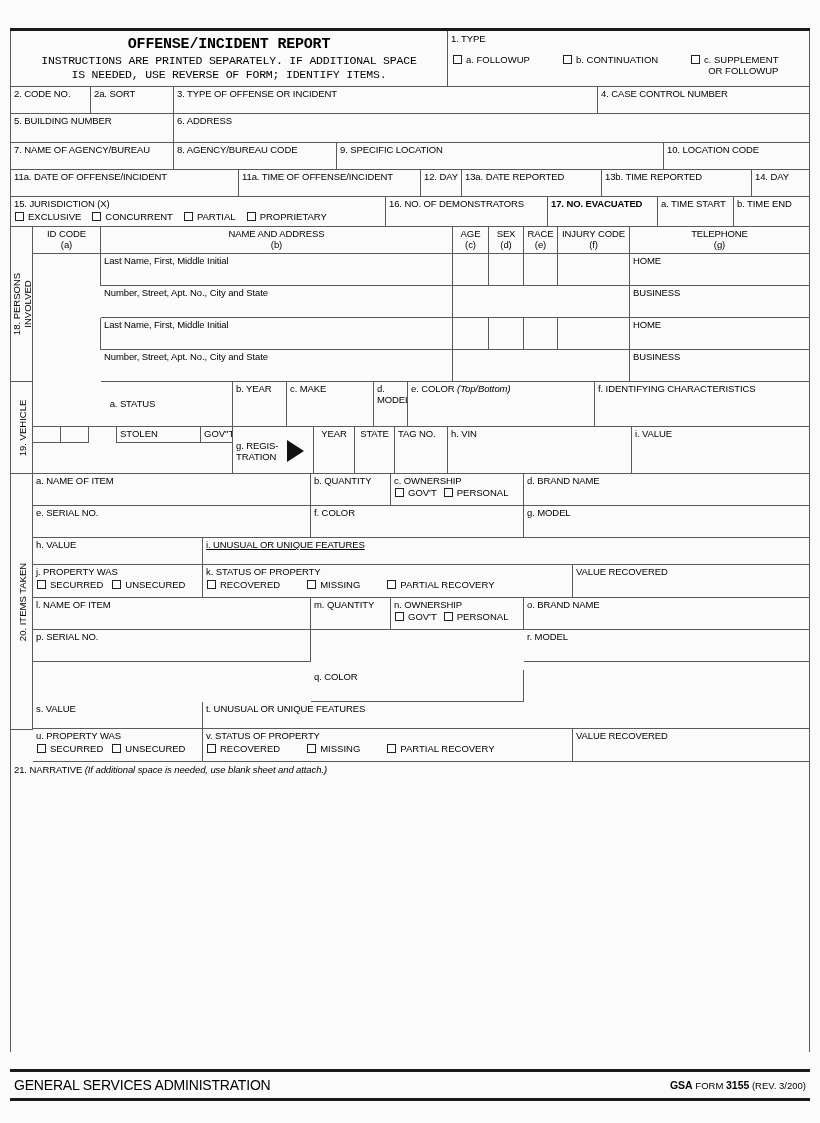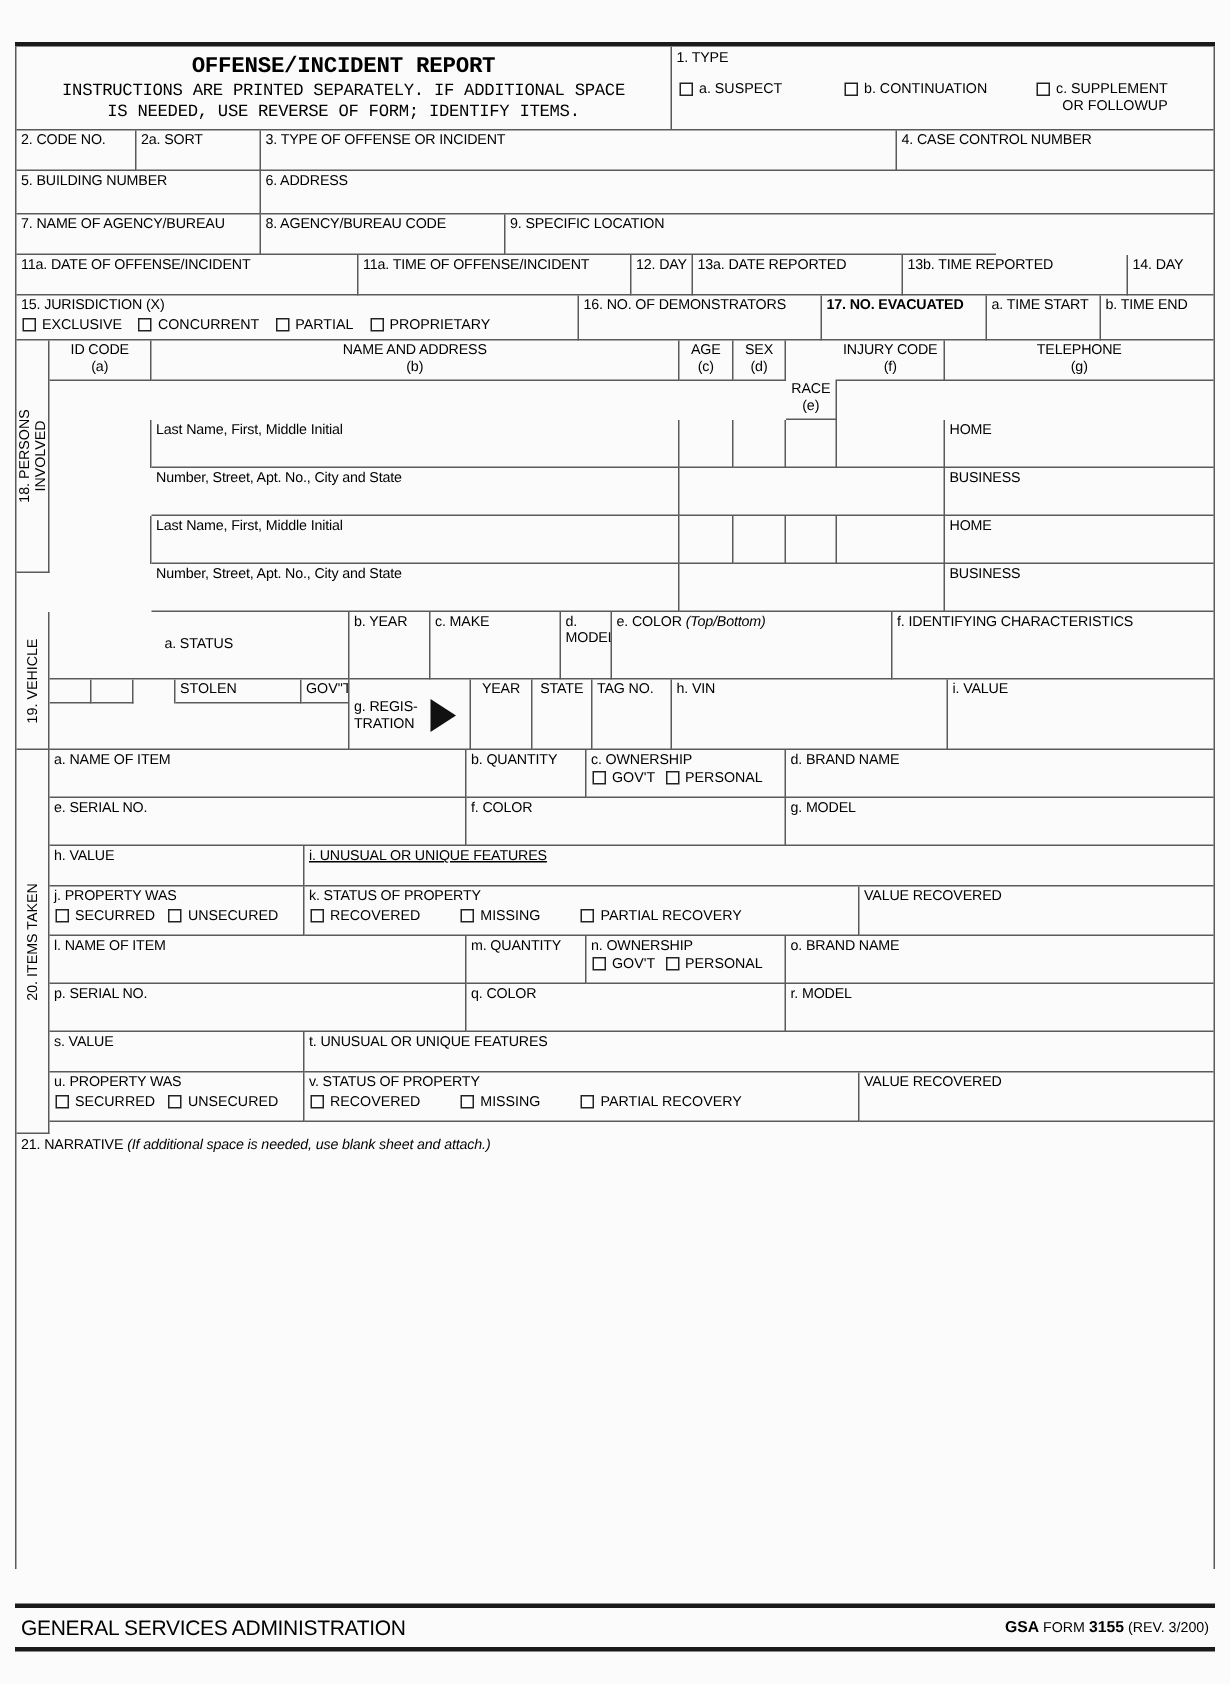--- a/index.html
+++ b/index.html
@@ -166,21 +166,21 @@
       <div class="title-left">
         <div class="title-main">OFFENSE/INCIDENT REPORT</div>
         <div class="title-sub">INSTRUCTIONS ARE PRINTED SEPARATELY. IF ADDITIONAL SPACE</div>
         <div class="title-sub">IS NEEDED, USE REVERSE OF FORM; IDENTIFY ITEMS.</div>
       </div>
       <div class="title-right">
         <span class="lbl">1. TYPE</span>
         <div class="type-opts">
           <div class="type-opt o1">
             <span class="chk"></span>
-            <span class="ckl">a. SUSPECT</span>
+            <span class="ckl">a. FOLLOWUP</span>
           </div>
           <div class="type-opt o2">
             <span class="chk"></span>
             <span class="ckl">b. CONTINUATION</span>
           </div>
           <div class="type-opt o3">
             <span class="chk"></span>
             <span class="ckl">
               <span>c. SUPPLEMENT</span>
               <span class="second">OR FOLLOWUP</span>
@@ -217,20 +217,23 @@
     <div class="row">
       <div class="cell" style="width:163px;height:27px;">
         <span class="lbl">7. NAME OF AGENCY/BUREAU</span>
       </div>
       <div class="cell" style="width:163px;height:27px;">
         <span class="lbl">8. AGENCY/BUREAU CODE</span>
       </div>
       <div class="cell" style="width:327px;height:27px;">
         <span class="lbl">9. SPECIFIC LOCATION</span>
       </div>
+      <div class="cell" style="flex:1;height:27px;">
+        <span class="lbl">10. LOCATION CODE</span>
+      </div>
     </div>
 
     <div class="row">
       <div class="cell" style="width:228px;height:27px;">
         <span class="lbl">11a. DATE OF OFFENSE/INCIDENT</span>
       </div>
       <div class="cell" style="width:182px;height:27px;">
         <span class="lbl">11a. TIME OF OFFENSE/INCIDENT</span>
       </div>
       <div class="cell" style="width:41px;height:27px;">
@@ -302,21 +305,21 @@
             <span class="lbl ctr">(b)</span>
           </div>
           <div class="cell ctr" style="width:36px;height:27px;padding-left:0;">
             <span class="lbl ctr">AGE</span>
             <span class="lbl ctr">(c)</span>
           </div>
           <div class="cell ctr" style="width:35px;height:27px;padding-left:0;">
             <span class="lbl ctr">SEX</span>
             <span class="lbl ctr">(d)</span>
           </div>
-          <div class="cell ctr" style="width:34px;height:27px;padding-left:0;margin-top:26px;">
+          <div class="cell ctr" style="width:34px;height:27px;padding-left:0;">
             <span class="lbl ctr">RACE</span>
             <span class="lbl ctr">(e)</span>
           </div>
           <div class="cell ctr" style="width:72px;height:27px;padding-left:0;">
             <span class="lbl ctr">INJURY CODE</span>
             <span class="lbl ctr">(f)</span>
           </div>
           <div class="cell ctr" style="flex:1;height:27px;padding-left:0;">
             <span class="lbl ctr">TELEPHONE</span>
             <span class="lbl ctr">(g)</span>
@@ -565,21 +568,21 @@
             </div>
           </div>
           <div class="cell" style="flex:1;height:32px;">
             <span class="lbl">o. BRAND NAME</span>
           </div>
         </div>
         <div class="row">
           <div class="cell" style="width:278px;height:32px;">
             <span class="lbl">p. SERIAL NO.</span>
           </div>
-          <div class="cell" style="width:213px;height:32px;">
+          <div class="cell" style="width:213px;height:32px;margin-top:40px;">
             <span class="lbl">q. COLOR</span>
           </div>
           <div class="cell" style="flex:1;height:32px;">
             <span class="lbl">r. MODEL</span>
           </div>
         </div>
         <div class="row">
           <div class="cell" style="width:170px;height:27px;">
             <span class="lbl">s. VALUE</span>
           </div>

